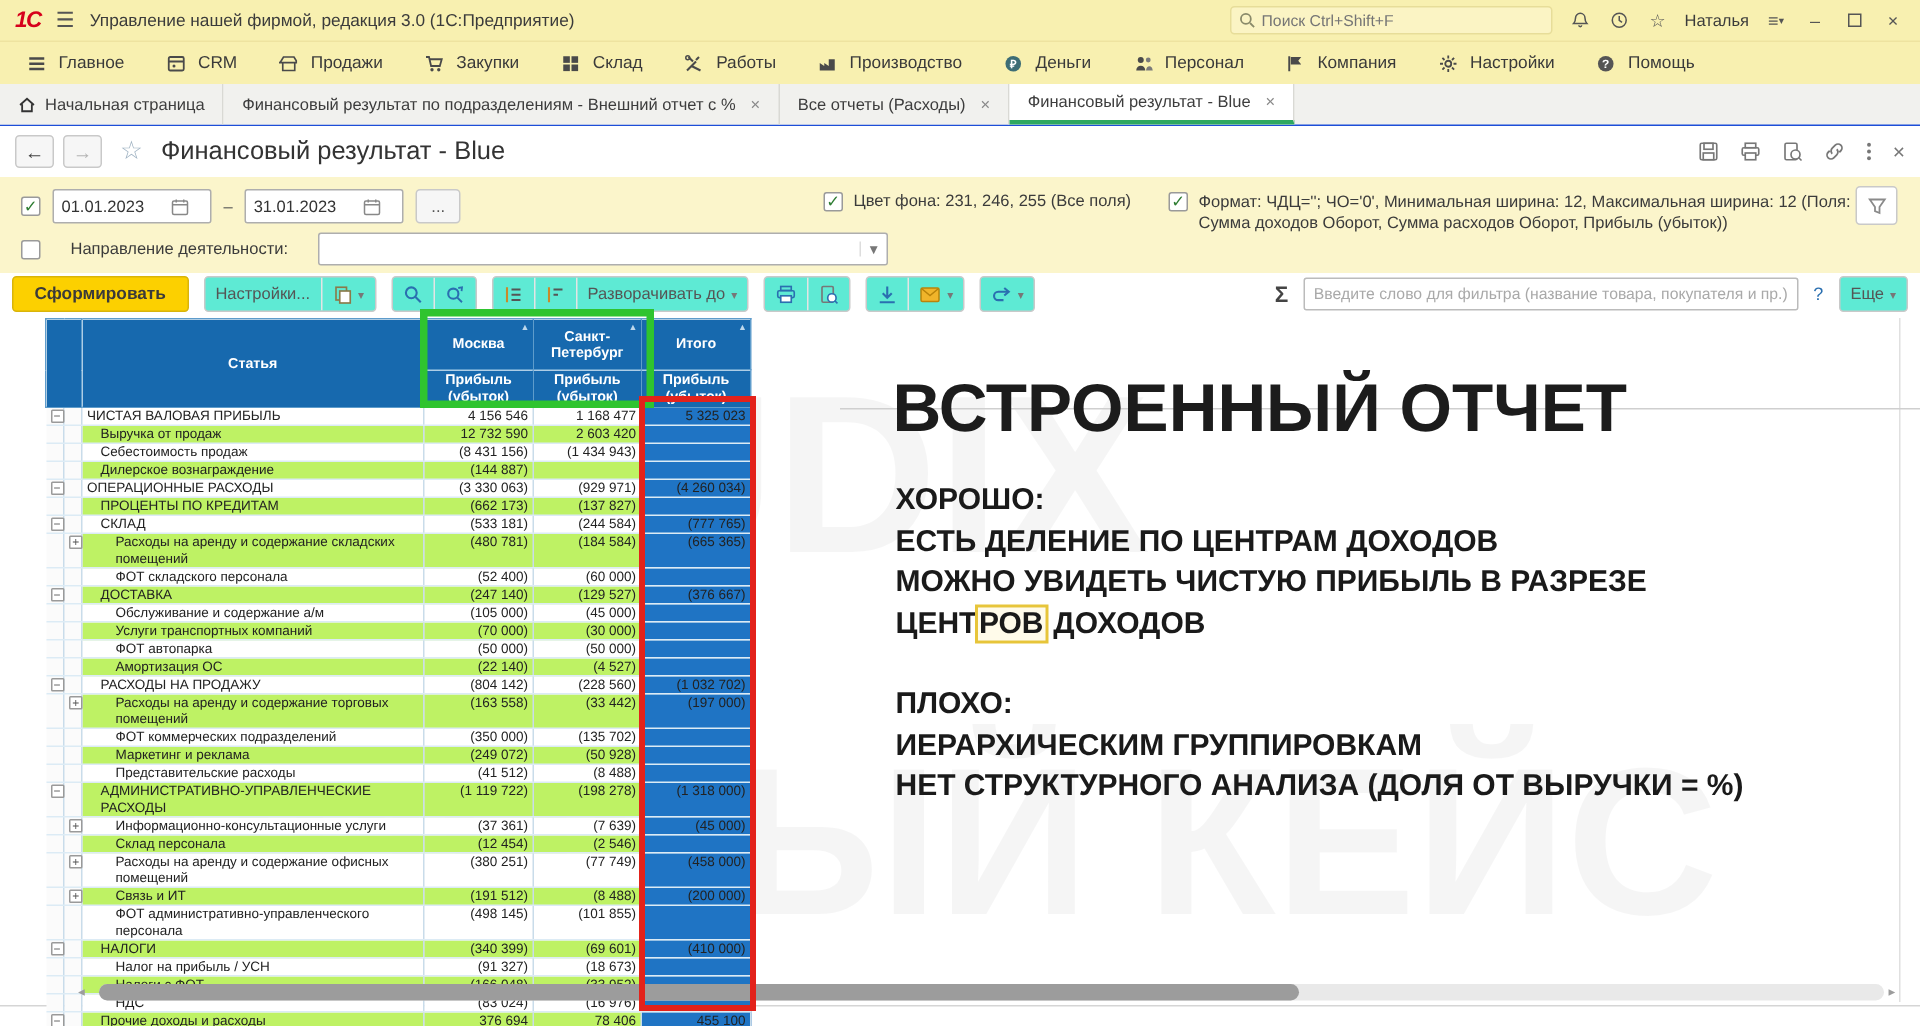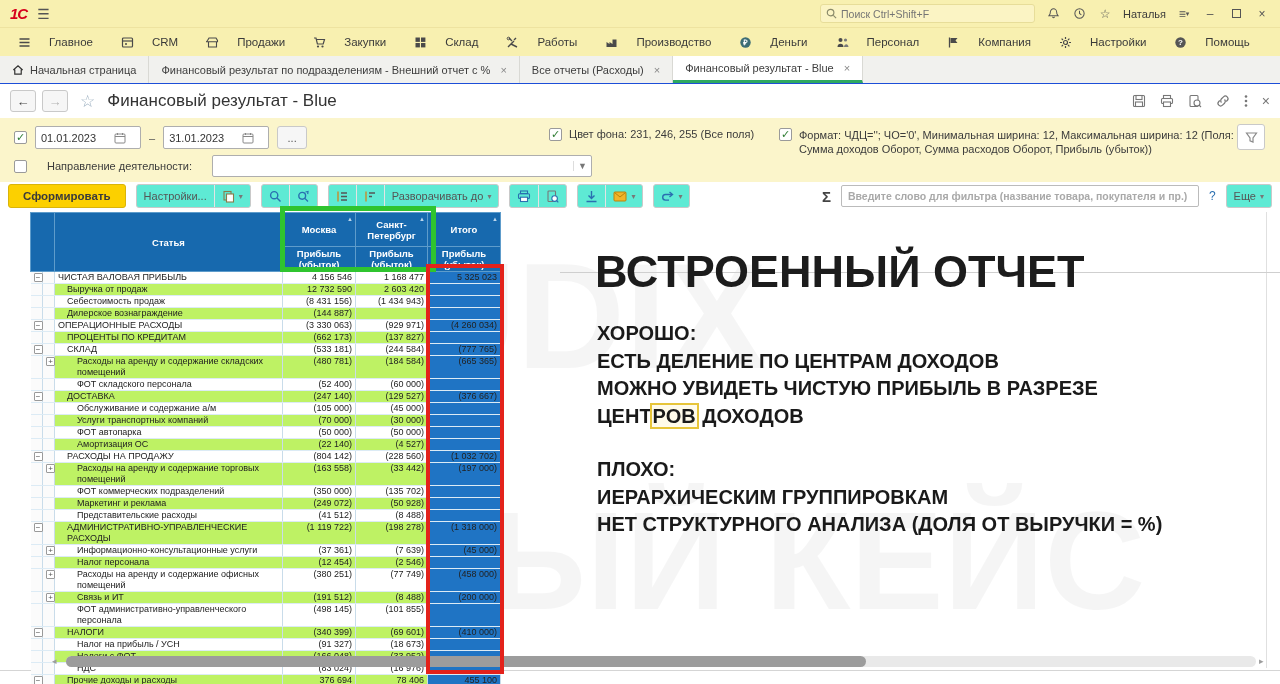--- a/index.html
+++ b/index.html
@@ -17,21 +17,21 @@
     border:1px solid #e7dd99; border-radius:3px; display:flex; align-items:center; padding:0 5px; gap:4px; }
   .searchbox input { border:none; background:transparent; outline:none; font-size:10.5px; color:#9a9a7a; width:180px; }
   .tb-ico { width:16px; height:16px; display:inline-flex; align-items:center; justify-content:center; color:#555; font-size:12px; }
   .username { font-size:11px; color:#3b3b3b; }
   .winbtn { font-size:12px; color:#555; width:16px; text-align:center; }
   .restore-sq { width:9px; height:9px; border:1px solid #555; display:inline-block; }
 
   
   .menubar { position:absolute; top:28px; left:0; width:1280px; height:28px;
     background:#f8f0b0; display:flex; align-items:center; gap:0; padding:0 8px; z-index:10; }
-  .mitem { display:flex; align-items:center; gap:18px; padding:0 18px 0 10px; height:100%;
+  .mitem { display:flex; align-items:center; gap:8px; padding:0 18px 0 10px; height:100%;
     font-size:11.5px; color:#3a3a3a; cursor:default; }
   .mitem svg { flex:none; }
 
   
   .tabbar { position:absolute; top:56px; left:0; width:1280px; height:28px; background:#f1f1ee;
     display:flex; align-items:stretch; border-bottom:1px solid #1d4ed8; z-index:10; }
   .tab { display:flex; align-items:center; gap:6px; padding:0 12px; font-size:11px; color:#3d3d3d;
     border-right:1px solid #d9d9d4; background:#f1f1ee; }
   .tab .x { color:#888; font-size:11px; margin-left:4px; }
   .tab.active { background:#fff; border-bottom:3px solid #2ea860; }
@@ -71,21 +71,21 @@
   
   .actionbar { position:absolute; top:182px; left:0; width:1280px; height:28px; background:#fff;
     display:flex; align-items:center; gap:10px; padding:0 8px; }
   .genbtn { height:24px; padding:0 14px; background:#fcd000; border:1px solid #d9b40a; border-radius:3px;
     font-size:11.5px; font-weight:bold; color:#3a3a3a; display:flex; align-items:center; }
   .bgroup { height:24px; border:1px solid #c9c9c9; border-radius:3px; background:#5eead4; display:flex; align-items:stretch; overflow:hidden; }
   .gb { display:flex; align-items:center; padding:0 7px; font-size:11px; color:#555; border-left:1px solid #e4e4e4; gap:4px; }
   .gb:first-child { border-left:none; }
   .car { font-size:8px; color:#777; }
   .sigma { font-size:15px; color:#444; font-weight:bold; margin-left:auto; }
-  .filterinput { width:358px; height:22px; border:1px solid #bbb; border-radius:2px; padding:0 6px; font-size:10.5px; color:#333;font-weight:bold; }
+  .filterinput { width:330px; height:22px; border:1px solid #bbb; border-radius:2px; padding:0 6px; font-size:10.5px; color:#333; }
   .filterinput::placeholder { color:#a9a9a9; }
   .qmark { color:#2a6fb0; font-size:12px; }
 
   
   .right-border { position:absolute; top:212px; left:1266px; width:1px; height:456px; background:#e0e0e0; }
   .grayline { position:absolute; top:272px; left:560px; width:720px; height:1px; background:#cfcfcf; z-index:2; }
   .statusline { position:absolute; top:670px; left:0; width:1280px; height:1px; background:#d5d5d5; }
 
   
   .tablewrap { position:absolute; top:212px; left:30px; width:470px; z-index:3; }
@@ -130,20 +130,21 @@
     border:4px solid #e3221b; z-index:6; pointer-events:none; }
 
   svg { display:block; }
 </style>
 </head>
 <body>
 
 <header class="titlebar">
   <span class="logo">1С</span>
   <span class="burger">☰</span>
+  <span class="wtitle">Управление нашей фирмой, редакция 3.0  (1С:Предприятие)</span>
   <span class="searchbox">
     <svg width="11" height="11" viewBox="0 0 12 12">
         <circle cx="5" cy="5" r="3.6" fill="none" stroke="#8a8a6a" stroke-width="1.3"></circle>
         <path d="M8 8l3 3" stroke="#8a8a6a" stroke-width="1.3"></path>
       </svg>
     <input placeholder="Поиск Ctrl+Shift+F" style="">
   </span>
   <span class="tb-ico">
     <svg width="13" height="13" viewBox="0 0 14 14">
         <path d="M7 2a3.4 3.4 0 013.4 3.4c0 2.6 1 3.4 1.4 3.9H2.2c.4-.5 1.4-1.3 1.4-3.9A3.4 3.4 0 017 2zM6 10.6a1 1 0 002 0" fill="none" stroke="#555" stroke-width="1.1"></path>
@@ -641,21 +642,21 @@
           <td class="tree"></td>
           <td class="tree"><span class="tm">+</span></td>
           <td class="lbl data">Информационно-консультационные услуги</td>
           <td class="num data">(37 361)</td>
           <td class="num data">(7 639)</td>
           <td class="num total">(45 000)</td>
         </tr>
         <tr class="even lvl2">
           <td class="tree"></td>
           <td class="tree"></td>
-          <td class="lbl data">Налог персонала</td>
+          <td class="lbl data">Склад персонала</td>
           <td class="num data">(12 454)</td>
           <td class="num data">(2 546)</td>
           <td class="num total"></td>
         </tr>
         <tr class="odd lvl2">
           <td class="tree"></td>
           <td class="tree"><span class="tm">+</span></td>
           <td class="lbl data">Расходы на аренду и содержание офисных помещений</td>
           <td class="num data">(380 251)</td>
           <td class="num data">(77 749)</td>

